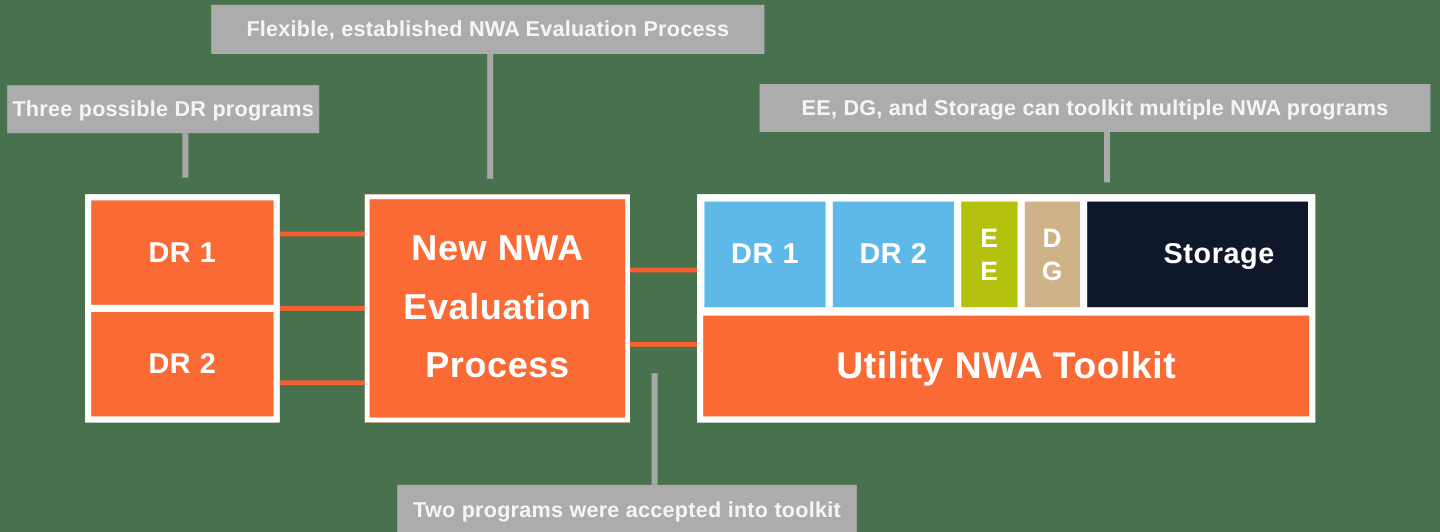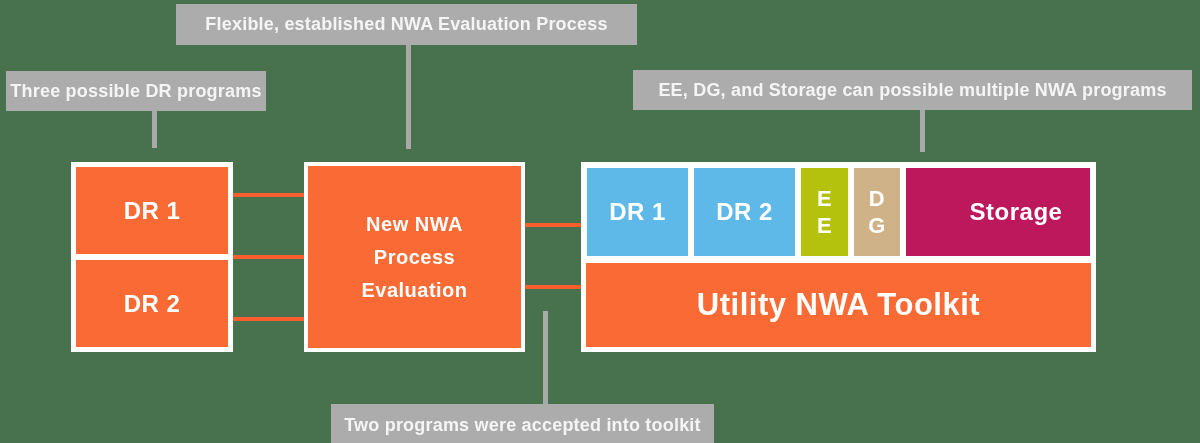--- a/index.html
+++ b/index.html
@@ -68,21 +68,21 @@
   }
 
   
   .process-box {
     position: absolute;
     left: 300px; top: 158px; width: 221px; height: 190px;
     background: #F96A35;
     border: 4px solid #fff;
     color: #fff;
     font-weight: bold;
-    font-size: 20px;
+    font-size: 30px;
     letter-spacing: 0.5px;
     display: flex;
     flex-direction: column;
     align-items: center;
     justify-content: center;
     line-height: 1.55;
     text-align: center;
   }
 
   
@@ -101,21 +101,21 @@
     font-weight: bold;
     font-size: 24px;
     letter-spacing: 0.5px;
     display: flex;
     align-items: center;
     justify-content: center;
   }
   .cell-blue    { background: #5FB9E8; width: 101px; }
   .cell-ee      { background: #B4C20E; width: 47px; }
   .cell-dg      { background: #CFB287; width: 46px; }
-  .cell-storage { background: #be185d; flex: 1; padding-left: 36px; }
+  .cell-storage { background: #0f172a; flex: 1; padding-left: 36px; }
   .stacked { flex-direction: column; font-size: 22px; line-height: 25px; }
   .toolkit-banner {
     flex: 48;
     background: #F96A35;
     color: #fff;
     font-weight: bold;
     font-size: 31px;
     letter-spacing: 0.5px;
     display: flex;
     align-items: center;
@@ -127,38 +127,38 @@
 
 <div class="canvas">
 
   <div class="vline from-top"></div>
   <div class="vline from-left"></div>
   <div class="vline from-right"></div>
   <div class="vline from-bottom"></div>
 
   <div class="callout top">Flexible, established NWA Evaluation Process</div>
   <div class="callout left">Three possible DR programs</div>
-  <div class="callout right">EE, DG, and Storage can possible multiple NWA programs</div>
+  <div class="callout right">EE, DG, and Storage can toolkit multiple NWA programs</div>
   <div class="callout bottom">Two programs were accepted into toolkit</div>
 
   <div class="hline dr1"></div>
   <div class="hline dr2"></div>
   <div class="hline dr3"></div>
   <div class="hline out1"></div>
   <div class="hline out2"></div>
 
   <div class="dr-stack">
     <div class="dr-cell">DR 1</div>
     <div class="dr-cell">DR 2</div>
   </div>
 
   <div class="process-box">
     <span>New NWA</span>
+    <span>Evaluation</span>
     <span>Process</span>
-    <span>Evaluation</span>
   </div>
 
   <div class="toolkit">
     <div class="toolkit-row">
       <div class="toolkit-cell cell-blue">DR 1</div>
       <div class="toolkit-cell cell-blue">DR 2</div>
       <div class="toolkit-cell cell-ee stacked">
         <span>E</span>
         <span>E</span>
       </div>

